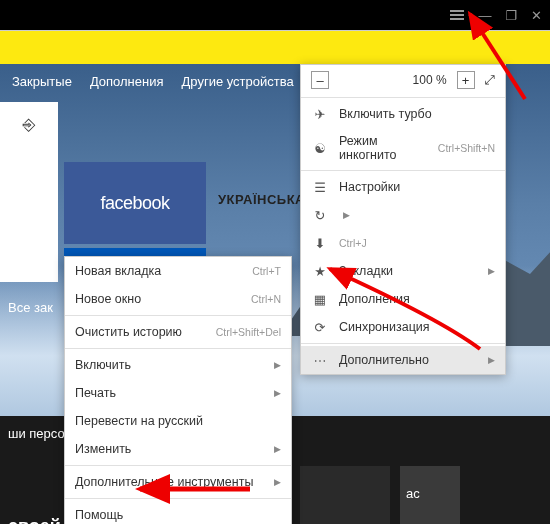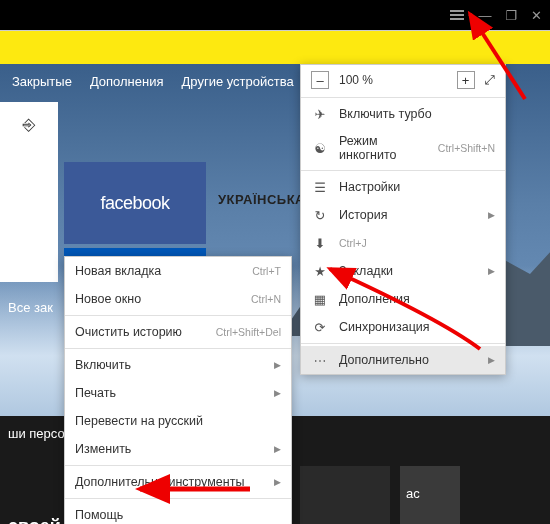--- a/index.html
+++ b/index.html
@@ -32,21 +32,21 @@
 .menu-r{top:0;left:300px;width:206px}
 .mitem{display:flex;align-items:center;padding:6px 10px;cursor:pointer;min-height:28px}
 .mitem.sel{background:#e8e8e8}
 .mitem .mic{width:18px;text-align:center;margin-right:10px;color:#555;font-size:13px}
 .mitem .mlbl{flex:1}
 .mitem .msc{color:#999;font-size:10.5px}
 .mitem .mar{color:#888;font-size:9px;margin-left:4px}
 .sep{height:1px;background:#e0e0e0;margin:2px 0}
 .zoom{display:flex;align-items:center;padding:6px 10px;gap:10px}
 .zoom .zb{width:18px;height:18px;border:1px solid #999;display:flex;justify-content:center;align-items:center;font-size:13px;cursor:pointer}
-.zoom .zv{flex:1;text-align:left;font-size:12px}
+.zoom .zv{flex:1;text-align:right;font-size:12px}
 .zoom .zf{font-size:13px;cursor:pointer}
 .arrow{position:absolute;pointer-events:none}
 .arrow svg{overflow:visible}
 </style>
 </head>
 <body>
 
 <div class="titlebar">
   <span class="ham">
       <i></i>
@@ -109,21 +109,21 @@
       </div>
     <div class="mitem">
         <span class="mlbl">Перевести на русский</span>
       </div>
     <div class="mitem">
         <span class="mlbl">Изменить</span>
         <span class="mar">▶</span>
       </div>
     <div class="sep"></div>
     <div class="mitem">
-        <span class="mlbl">Дополнительно инструменты</span>
+        <span class="mlbl">Дополнительные инструменты</span>
         <span class="mar">▶</span>
       </div>
     <div class="sep"></div>
     <div class="mitem">
         <span class="mlbl">Помощь</span>
       </div>
 
   </div>
 
   <div class="menu menu-r">
@@ -143,21 +143,20 @@
         <span class="mlbl">Режим инкогнито</span>
         <span class="msc">Ctrl+Shift+N</span>
       </div>
     <div class="sep"></div>
     <div class="mitem">
         <span class="mic">☰</span>
         <span class="mlbl">Настройки</span>
       </div>
     <div class="mitem">
         <span class="mic">↻</span>
-        <span class="mlbl">История</span>
         <span class="mar">▶</span>
       </div>
     <div class="mitem">
         <span class="mic">⬇</span>
         <span class="msc">Ctrl+J</span>
       </div>
     <div class="mitem">
         <span class="mic">★</span>
         <span class="mlbl">Закладки</span>
         <span class="mar">▶</span>

